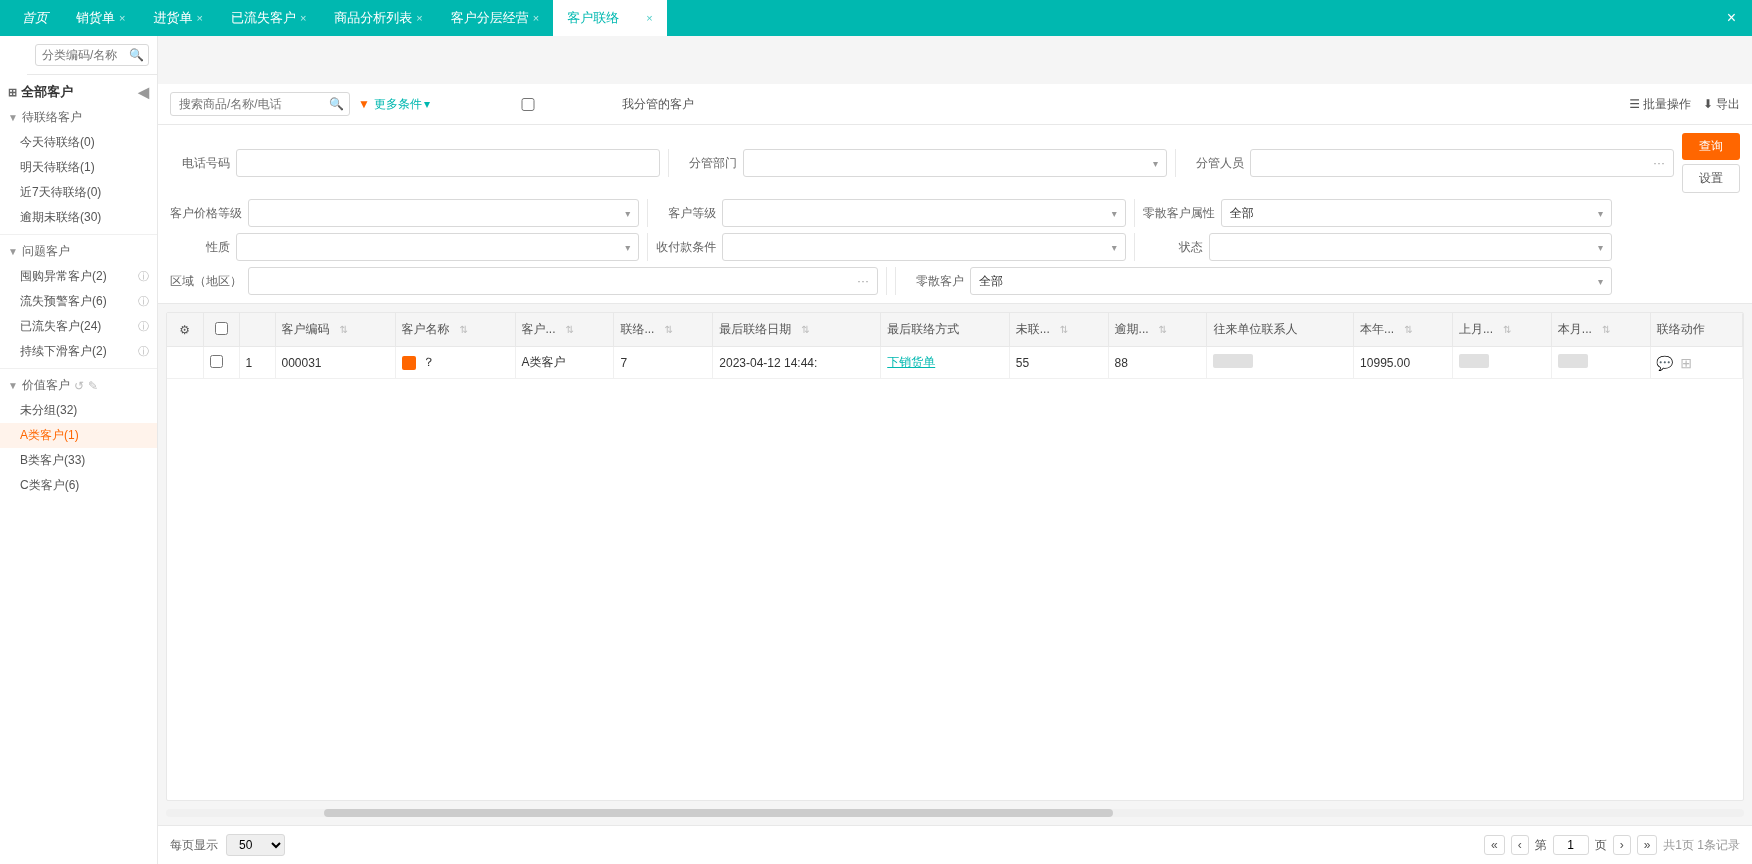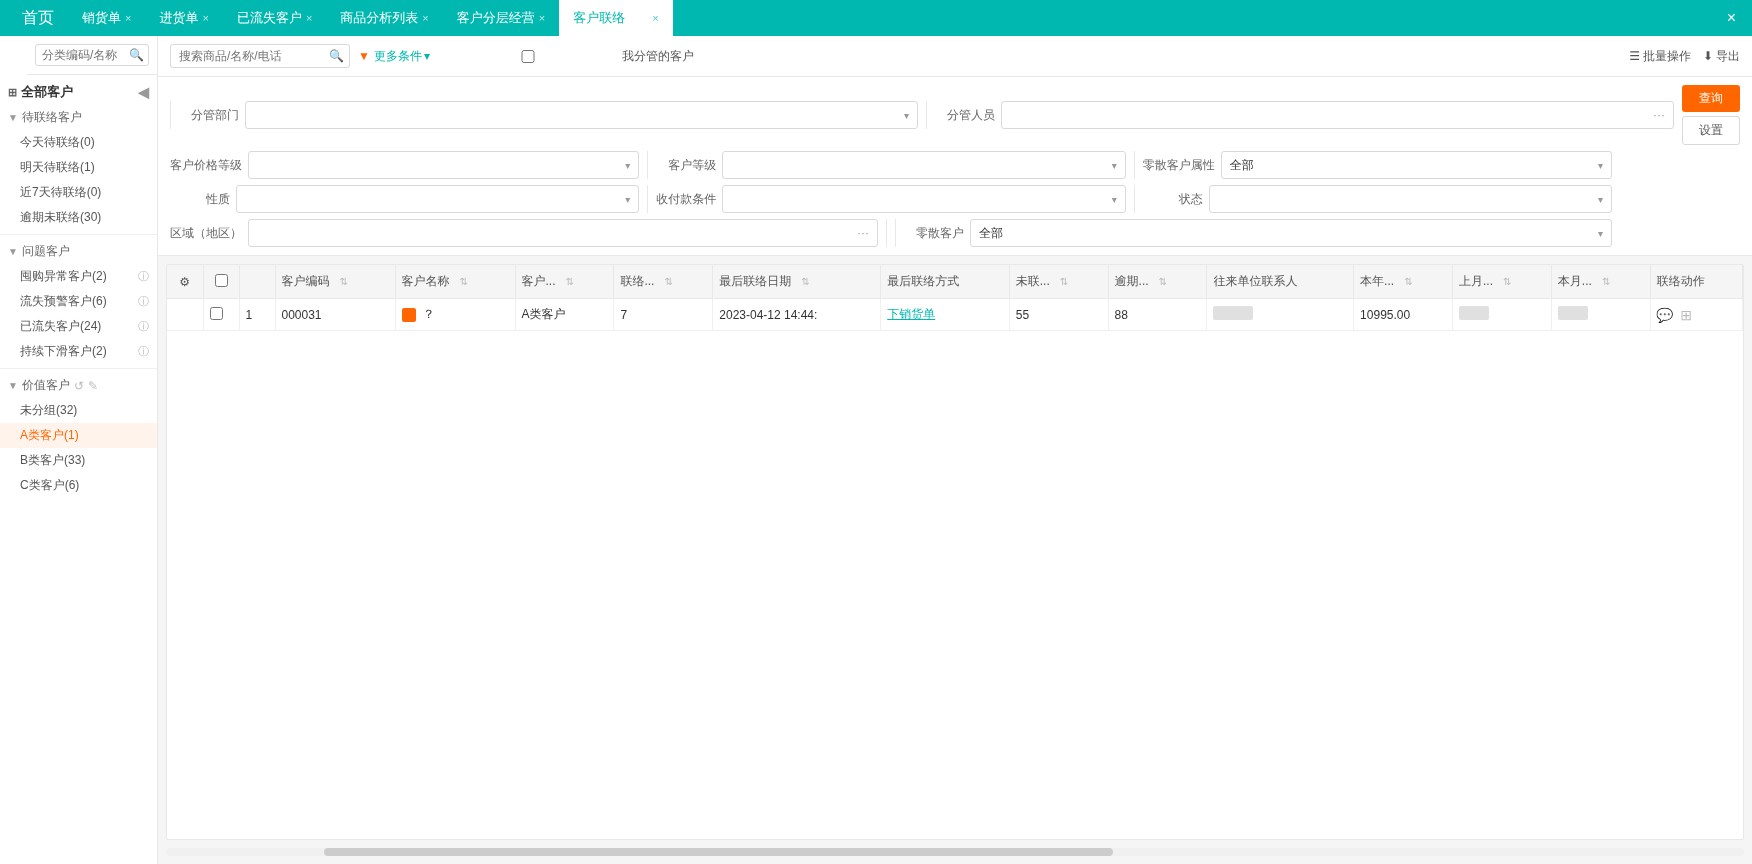--- a/index.html
+++ b/index.html
@@ -25,21 +25,21 @@
       white-space: nowrap;
       position: relative;
     }
     .nav-item.active { background: #fff; color: #00b8b0; gap: 23px; }
     .nav-close {
       margin-left: 4px;
       font-size: 11px;
       cursor: pointer;
       opacity: 0.7;
     }
-    .nav-home { color: #fff; font-size: 16px; }
+    .nav-home { color: #fff; font-size: 13px; font-style: italic; }
     .top-nav-right {
       margin-left: auto;
       color: #fff;
       font-size: 16px;
       cursor: pointer;
       padding: 0 8px;
     }
 
     
     .main-layout {
@@ -136,20 +136,21 @@
     }
 
     
     .filter-bar {
       background: #fff;
       padding: 8px 12px;
       display: flex;
       align-items: center;
       gap: 8px;
       border-bottom: 1px solid #e8e8e8;
+      margin-top: 48px;
     }
     .filter-bar input {
       border: 1px solid #d9d9d9;
       border-radius: 3px;
       padding: 4px 24px 4px 8px;
       font-size: 12px;
       width: 180px;
       outline: none;
     }
     .filter-search-wrap {
@@ -521,20 +522,24 @@
         <div class="export-btn">
           <span>⬇</span>
           <span>导出</span>
         </div>
       </div>
     </div>
 
     <div class="filter-form">
 
       <div class="filter-row">
+        <div class="filter-field">
+          <span class="filter-label">电话号码</span>
+          <input class="filter-input" type="text" style="">
+        </div>
         <div class="filter-divider"></div>
         <div class="filter-field">
           <span class="filter-label">分管部门</span>
           <div class="filter-select">
             <span></span>
             <span class="chevron">▾</span>
           </div>
         </div>
         <div class="filter-divider"></div>
         <div class="filter-field">
@@ -761,14 +766,32 @@
             </td>
           </tr>
         </tbody>
       </table>
     </div>
 
     <div class="scrollbar-track">
       <div class="scrollbar-thumb"></div>
     </div>
 
+    <div class="pagination-bar">
+      <span class="page-size-label">每页显示</span>
+      <select class="page-size-select">
+        <option>50</option>
+        <option>100</option>
+        <option>200</option>
+      </select>
+      <div class="pagination-right">
+        <button class="page-nav-btn">«</button>
+        <button class="page-nav-btn">‹</button>
+        <span>第</span>
+        <input class="page-num-input" type="text" value="1" style="">
+        <span>页</span>
+        <button class="page-nav-btn">›</button>
+        <button class="page-nav-btn">»</button>
+        <span class="total-label">共1页 1条记录</span>
+      </div>
+    </div>
   </div>
 </div>
 
 </body></html>

